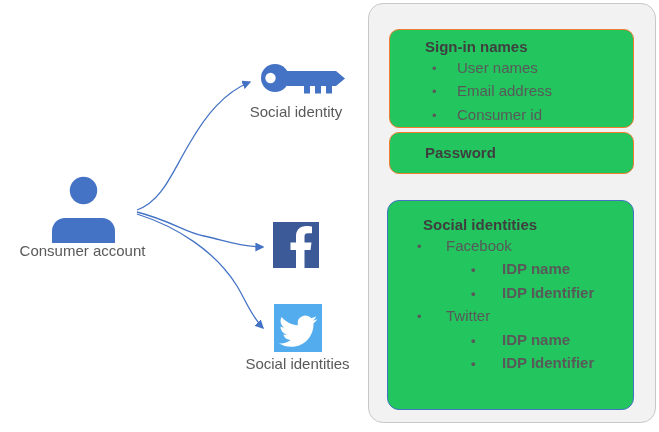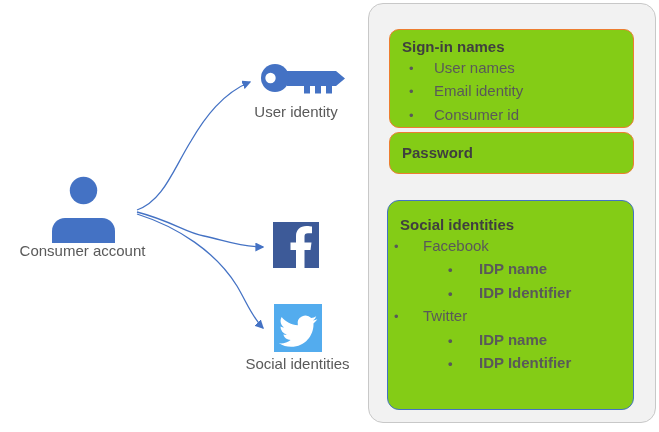--- a/index.html
+++ b/index.html
@@ -16,21 +16,21 @@
   .label.consumer { left:5px;   top:242px; width:155px; }
   .label.local    { left:229px; top:103px; width:134px; }
   .label.social   { left:230px; top:355px; width:135px; }
 
   .panel {
     position:absolute; left:368px; top:3px; width:288px; height:420px;
     background:var(--panel-bg); border:1px solid var(--panel-border);
     border-radius:15px; box-sizing:border-box;
   }
   .box {
-    position:absolute; background:#84cc16; box-sizing:border-box;
+    position:absolute; background:#22c55e; box-sizing:border-box;padding-left:23px;
   }
   .box.orange { border:1.5px solid var(--orange); border-radius:10px; }
   .box.blue   { border:1.5px solid var(--accent); border-radius:12px; }
   .box1 { left:20px; top:25px;  width:245px; height:99px; padding-top:6px; }
   .box2 { left:20px; top:128px; width:245px; height:42px; padding-top:9px; }
   .box3 { left:18px; top:196px; width:247px; height:210px; padding-top:13px; }
 
   .box-title {
     font-size:15px; font-weight:bold; color:var(--text-dark);
     line-height:21px; padding-left:12px; white-space:nowrap;
@@ -86,29 +86,29 @@
         <path d="M23.953 4.57a10 10 0 01-2.825.775 4.958 4.958 0 002.163-2.723c-.951.555-2.005.959-3.127 1.184a4.92 4.92 0 00-8.384 4.482C7.69 8.095 4.067 6.13 1.64 3.162a4.822 4.822 0 00-.666 2.475c0 1.71.87 3.213 2.188 4.096a4.904 4.904 0 01-2.228-.616v.06a4.923 4.923 0 003.946 4.827 4.996 4.996 0 01-2.212.085 4.936 4.936 0 004.604 3.417 9.867 9.867 0 01-6.102 2.105c-.39 0-.779-.023-1.17-.067a13.995 13.995 0 007.557 2.209c9.053 0 13.998-7.496 13.998-13.985 0-.21 0-.42-.015-.63A9.935 9.935 0 0024 4.59z" style="fill:#ffffff"></path>
       </g>
     </g>
 
     <path d="M137,210 C163,201 173,170 191,141 C205,117 223,93 250,82" style="stroke:var(--accent); stroke-width:1.3; fill:none" marker-end="url(#ah)"></path>
     <path d="M137,212 C172,221 186,233 204,236 C224,240 240,247 263,247" style="stroke:var(--accent); stroke-width:1.3; fill:none" marker-end="url(#ah)"></path>
     <path d="M137,214 C178,227 216,252 237,286 C247,303 252,317 263,328" style="stroke:var(--accent); stroke-width:1.3; fill:none" marker-end="url(#ah)"></path>
   </svg>
 
   <div class="label consumer">Consumer account</div>
-  <div class="label local">User identity</div>
+  <div class="label local">Social identity</div>
   <div class="label social">Social identities</div>
 
   <div class="panel">
 
     <div class="box orange box1">
       <div class="box-title">Sign-in names</div>
       <div class="row">User names</div>
-      <div class="row">Email identity</div>
+      <div class="row">Email address</div>
       <div class="row">Consumer id</div>
     </div>
 
     <div class="box orange box2">
       <div class="box-title">Password</div>
     </div>
 
     <div class="box blue box3">
       <div class="box-title">Social identities</div>
       <div class="row lvl1">Facebook</div>

